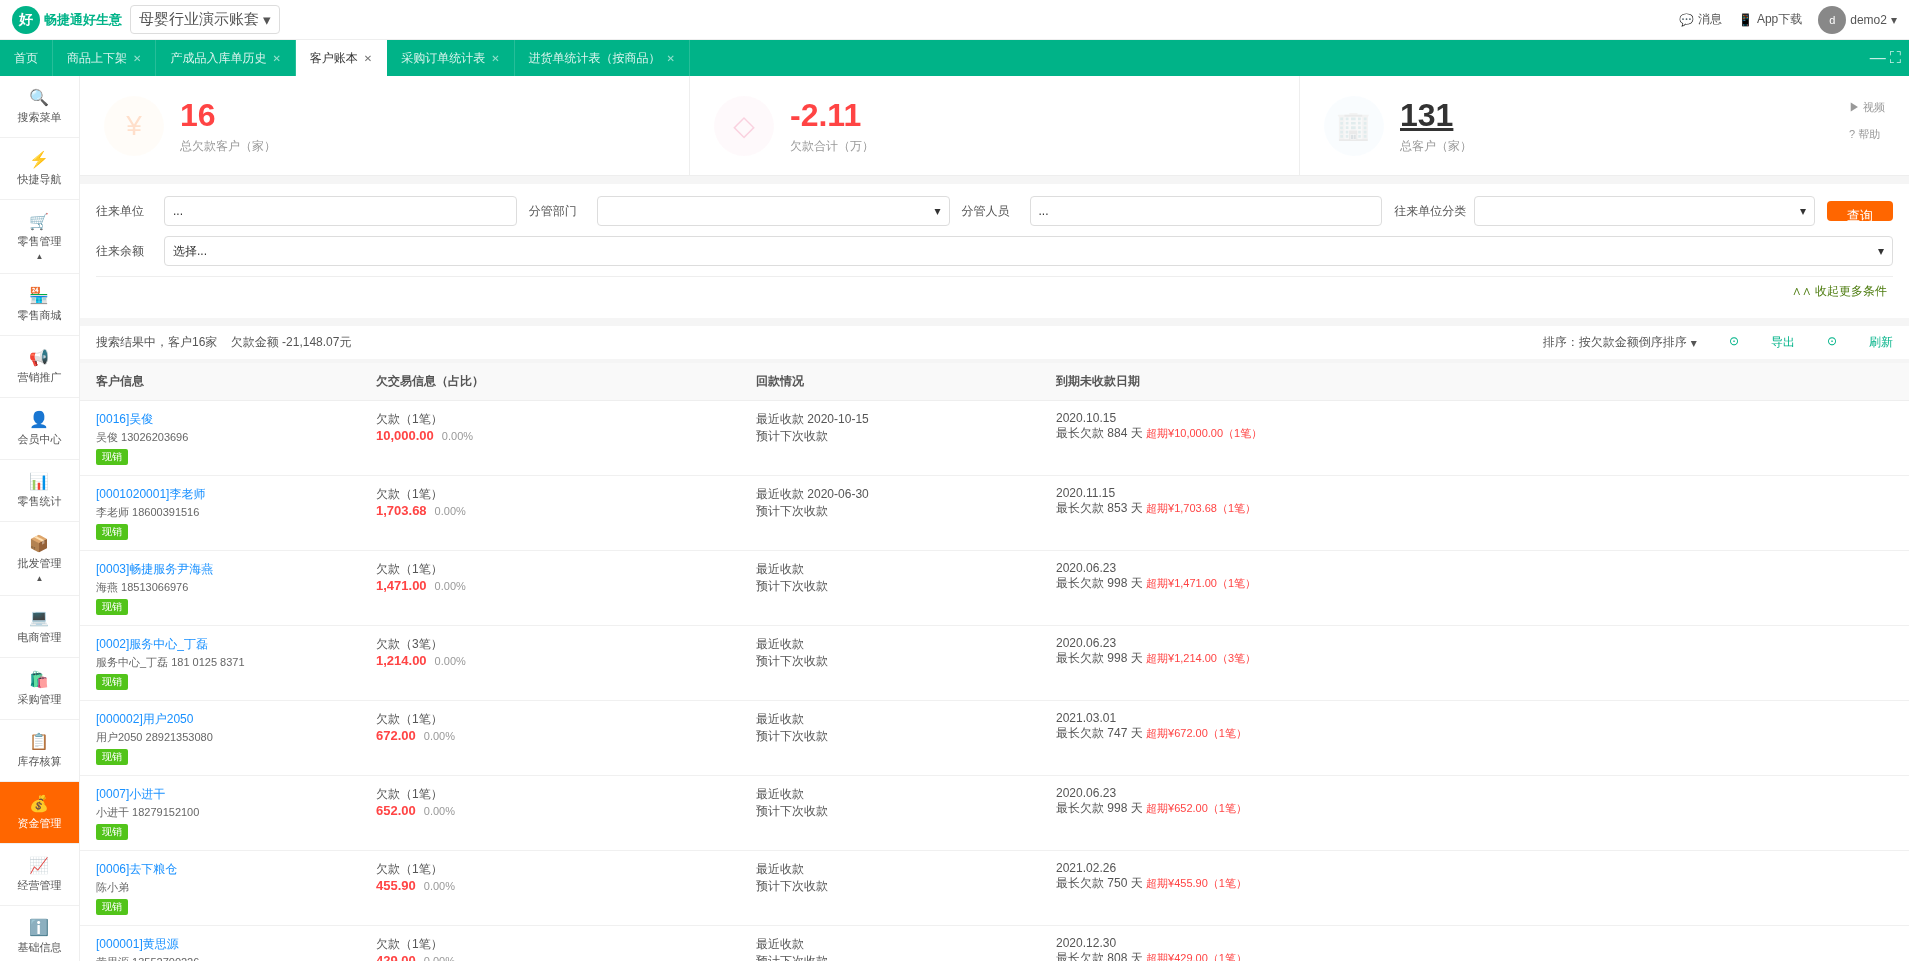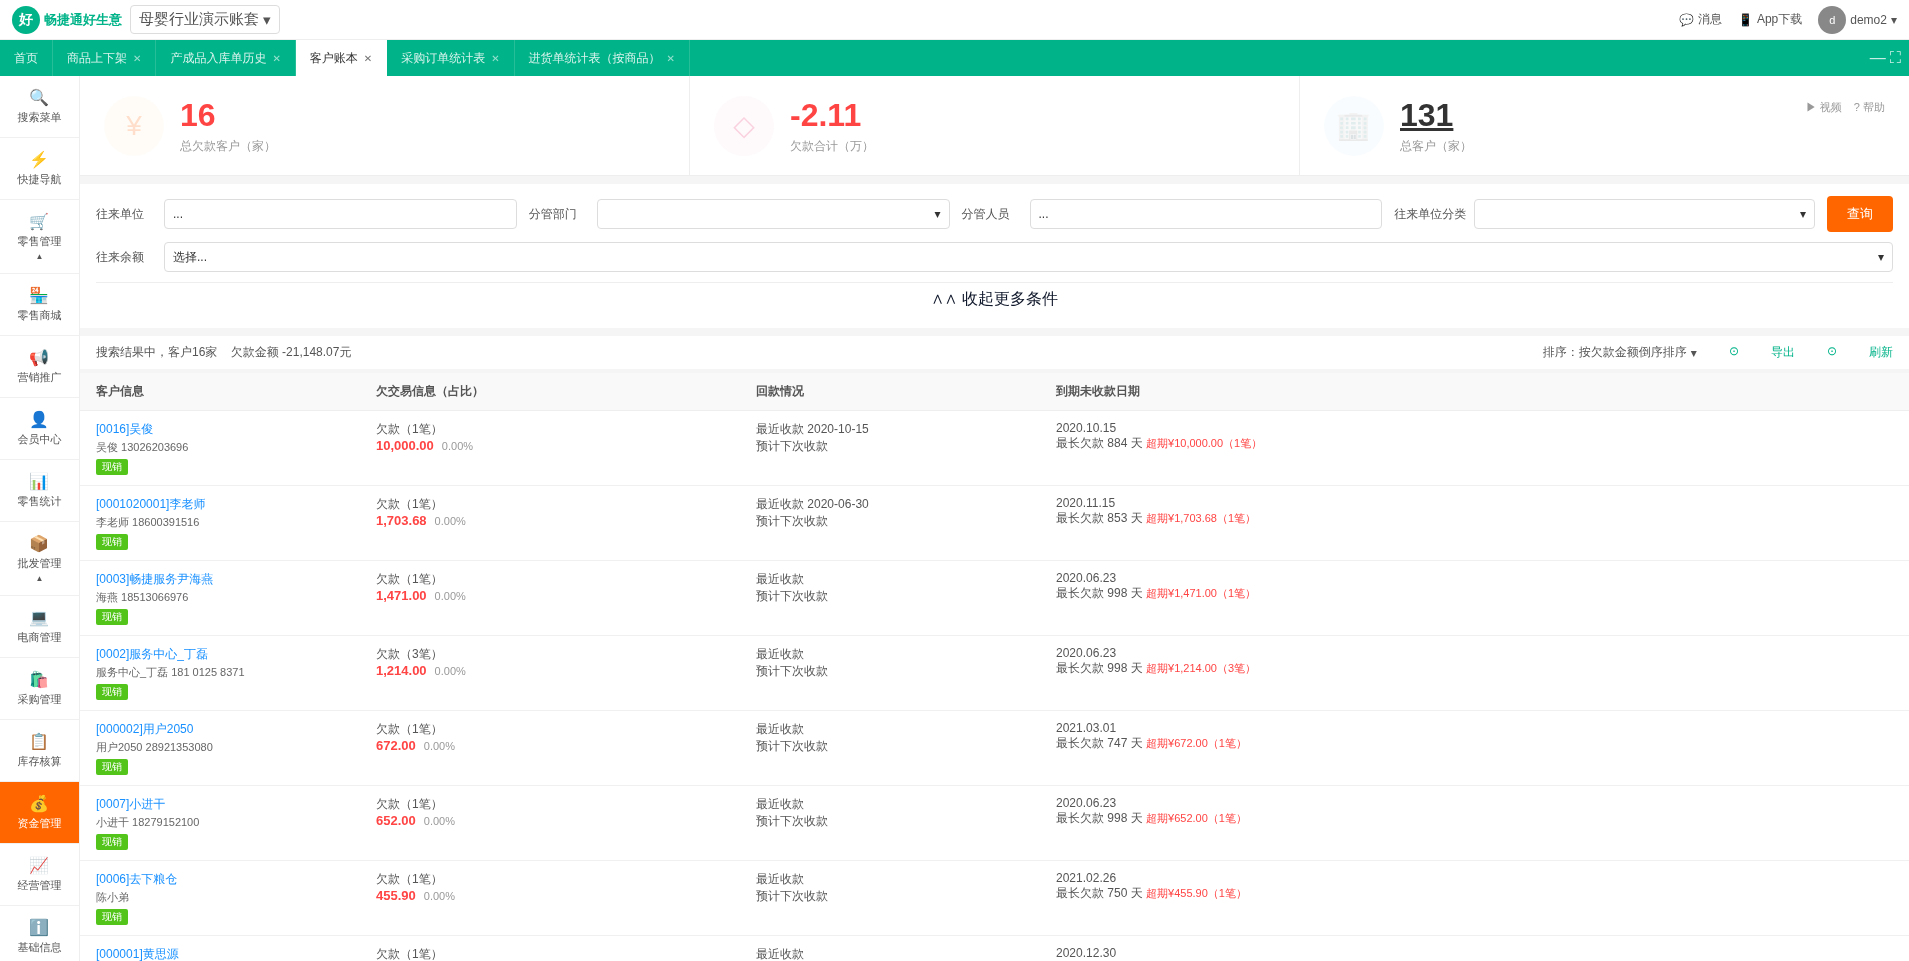--- a/index.html
+++ b/index.html
@@ -99,21 +99,21 @@
     }
     .stat-card:last-child { border-right: none; }
     .stat-icon { width: 60px; height: 60px; border-radius: 50%; display: flex; align-items: center; justify-content: center; font-size: 28px; opacity: 0.2; }
     .stat-icon.orange { background: #fff3e0; color: #f60; }
     .stat-icon.pink { background: #fce4ec; color: #e91e63; }
     .stat-icon.blue { background: #e3f2fd; color: #1976d2; }
     .stat-content .value { font-size: 32px; font-weight: bold; }
     .stat-content .value.red { color: #f44; }
     .stat-content .value.black { color: #333; text-decoration: underline; }
     .stat-content .label { color: #999; font-size: 12px; margin-top: 4px; }
-    .stat-top-right { margin-left: auto; font-size: 11px; color: #999; display: flex; gap: 12px; align-self: flex-start; padding-top: 8px; }
+    .stat-top-right { margin-left: auto; font-size: 11px; color: #999; display: flex; gap: 12px; align-self: flex-start; padding-top: 8px; flex-direction: column; }
 
     
     .filter-area {
       background: #fff;
       padding: 12px 16px;
       margin-bottom: 8px;
     }
     .filter-row { display: flex; align-items: center; gap: 12px; margin-bottom: 10px; flex-wrap: wrap; }
     .filter-item { display: flex; align-items: center; gap: 8px; flex: 1; min-width: 200px; }
     .filter-label { color: #555; white-space: nowrap; font-size: 12px; min-width: 60px; }
@@ -144,28 +144,28 @@
       cursor: pointer;
     }
     .btn-search {
       background: #f60;
       color: #fff;
       border: none;
       border-radius: 4px;
       padding: 6px 20px;
       font-size: 13px;
       cursor: pointer;
-      height: 36px;
+      height: 20px;
     }
     .collapse-bar {
-      text-align: center;
+      text-align: right;
       padding: 6px;
-      color: #0f172a;
+      color: #4d7c0f;
       cursor: pointer;
-      font-size: 16px;
+      font-size: 12px;
       border-top: 1px solid #eee;
     }
 
     
     .result-bar {
       background: #fff;
       padding: 8px 16px;
       display: flex;
       align-items: center;
       justify-content: space-between;

